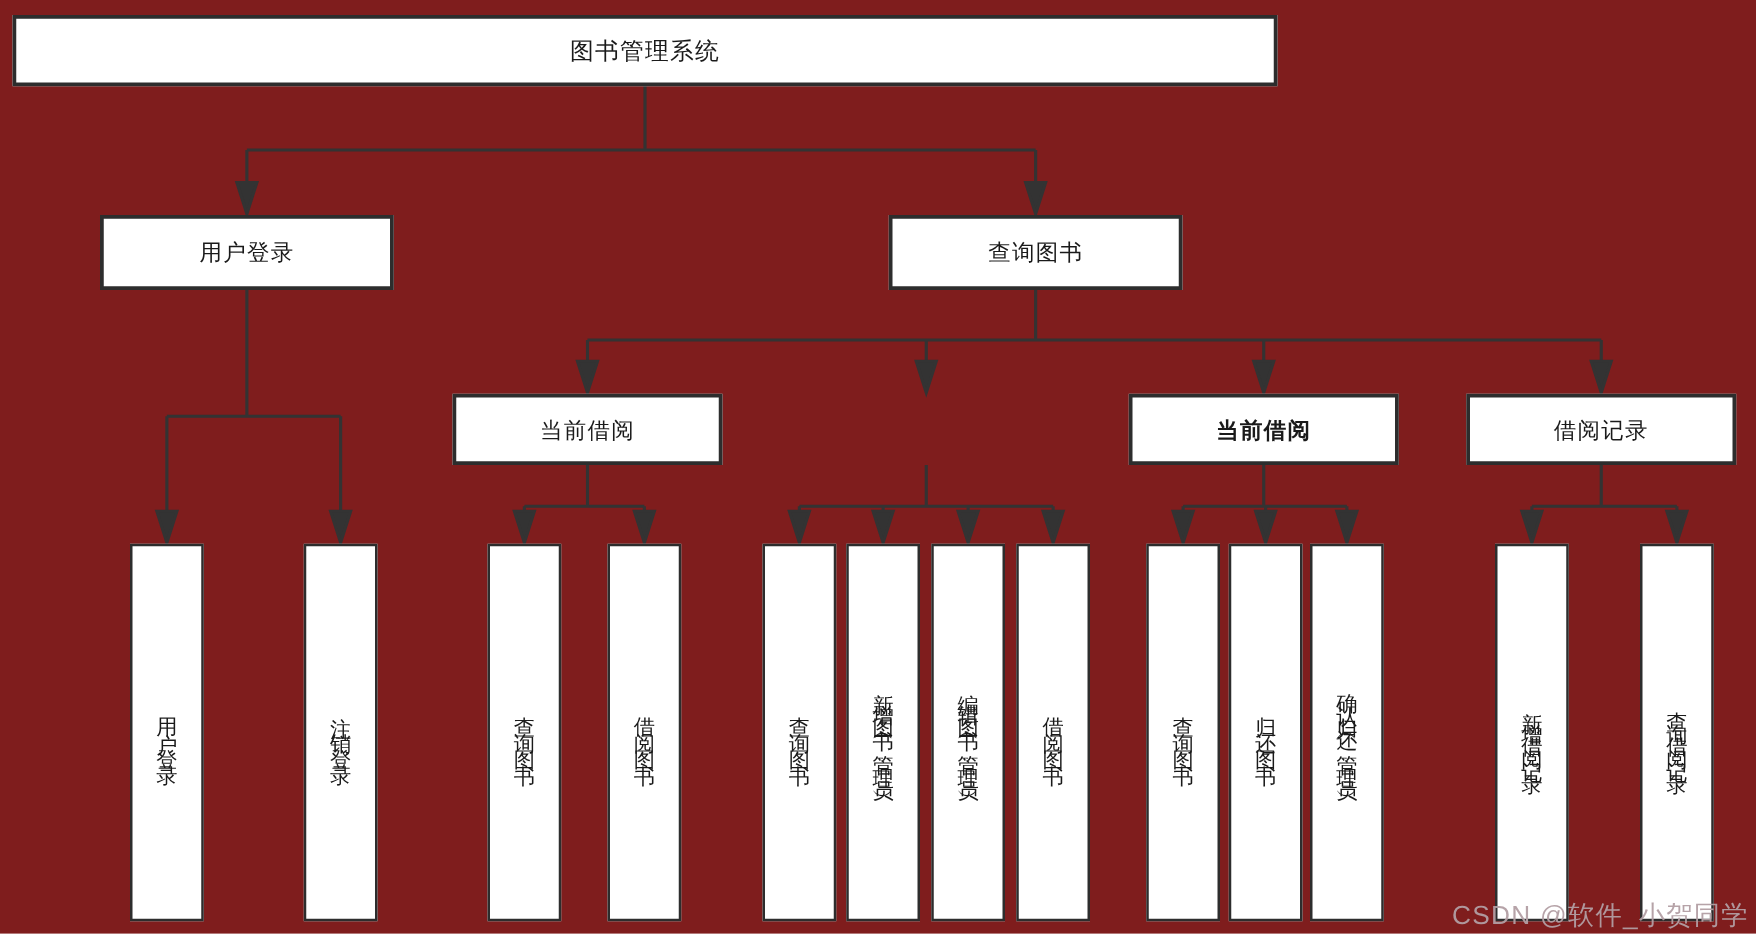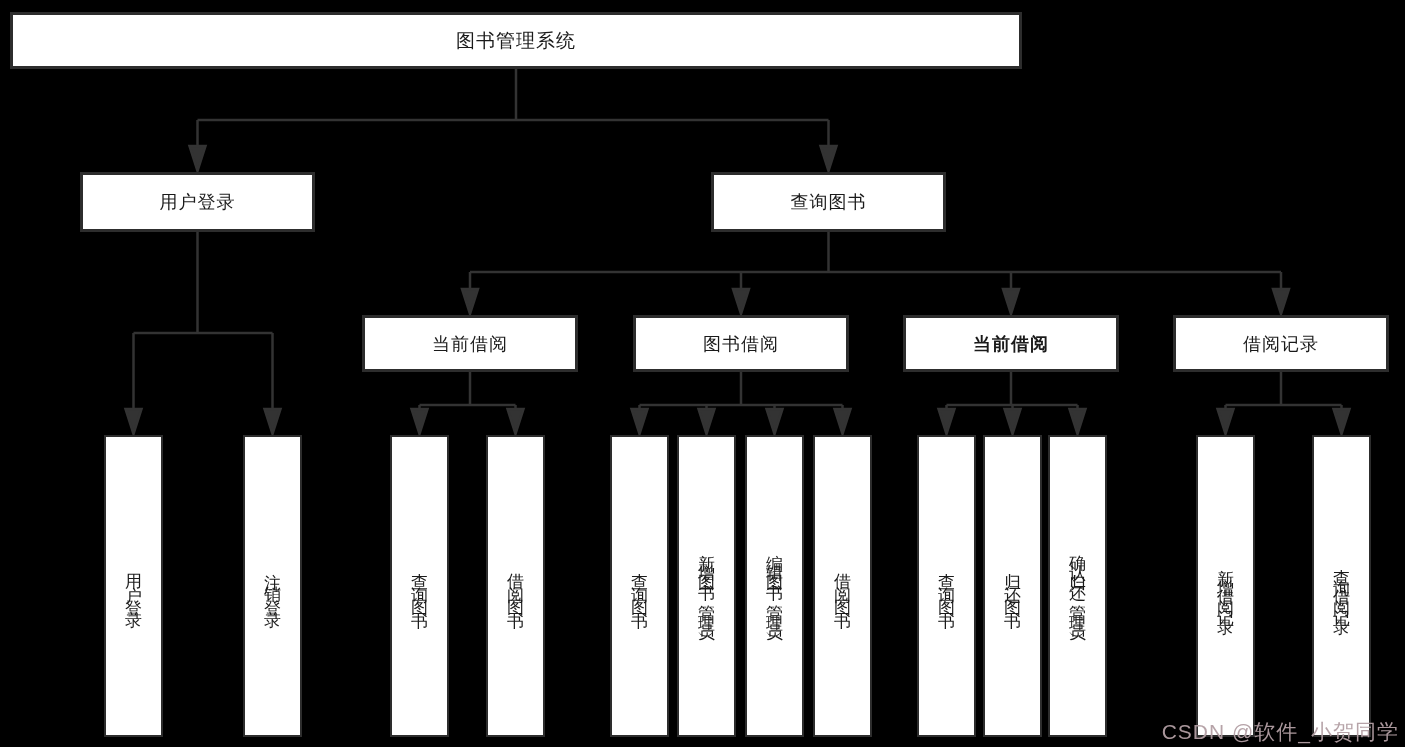--- a/index.html
+++ b/index.html
@@ -5,21 +5,21 @@
   html, body {
     margin: 0;
     padding: 0;
     background: #ffffff;
     font-family: "Liberation Sans", "DejaVu Sans", sans-serif;
   }
   .canvas {
     position: relative;
     width: 1405px;
     height: 747px;
-    background: #000000;
+    background: #7f1d1d;
     overflow: hidden;
   }
   .edges {
     position: absolute;
     left: 0;
     top: 0;
     width: 1405px;
     height: 747px;
     pointer-events: none;
   }
@@ -114,21 +114,20 @@
       </g>
     </g>
   </svg>
 
   <div class="node hbox root-box" style="left:10px; top:12px; width:1012px; height:57px;">图书管理系统</div>
 
   <div class="node hbox" style="left:80px; top:172px; width:235px; height:60px;">用户登录</div>
   <div class="node hbox" style="left:711px; top:172px; width:235px; height:60px;">查询图书</div>
 
   <div class="node hbox" style="left:362px; top:315px; width:216px; height:57px;">当前借阅</div>
-  <div class="node hbox" style="left:633px; top:315px; width:216px; height:57px;">图书借阅</div>
   <div class="node hbox" style="left:903px; top:315px; width:216px; height:57px;font-weight:bold;">当前借阅</div>
   <div class="node hbox" style="left:1173px; top:315px; width:216px; height:57px;">借阅记录</div>
 
   <div class="node vbox" style="left:104px; top:435px; width:59px; height:302px;">用户登录</div>
   <div class="node vbox" style="left:243px; top:435px; width:59px; height:302px;">注销登录</div>
 
   <div class="node vbox" style="left:390px; top:435px; width:59px; height:302px;">查询图书</div>
   <div class="node vbox" style="left:486px; top:435px; width:59px; height:302px;">借阅图书</div>
 
   <div class="node vbox" style="left:610px; top:435px; width:59px; height:302px;">查询图书</div>

